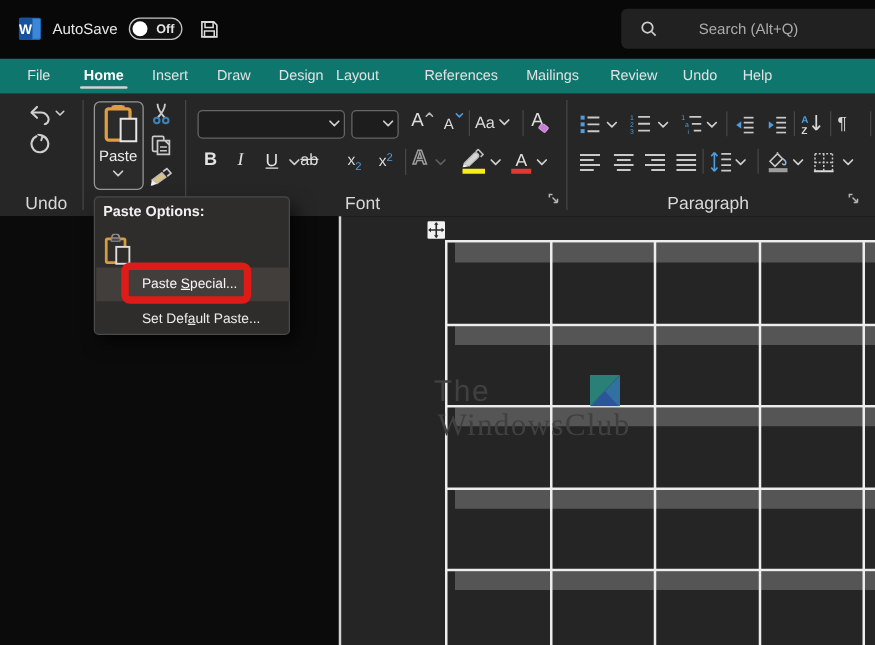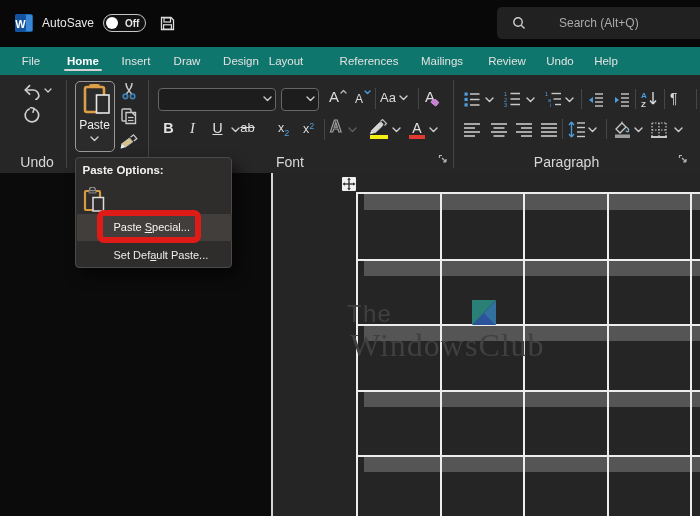--- a/index.html
+++ b/index.html
@@ -308,21 +308,21 @@
   <div class="abs" style="left:356px;top:216.5px;width:344px;height:2px;background:#ededed"></div>
   <div class="abs" style="left:356px;top:281.5px;width:344px;height:2px;background:#ededed"></div>
 
   <div class="abs" style="left:356px;top:19px;width:2px;height:324px;background:#ededed"></div>
   <div class="abs" style="left:439.5px;top:19px;width:2px;height:324px;background:#ededed"></div>
   <div class="abs" style="left:523px;top:19px;width:2px;height:324px;background:#ededed"></div>
   <div class="abs" style="left:606.5px;top:19px;width:2px;height:324px;background:#ededed"></div>
   <div class="abs" style="left:690px;top:19px;width:2px;height:324px;background:#ededed"></div>
 
   <div class="abs" style="left:347px;top:127px;font-family:Liberation Sans, sans-serif;font-size:24px;color:#404040;letter-spacing:1.3px">The</div>
-  <div class="abs" style="left:350px;top:154px;font-family:'Liberation Serif',serif;font-size:32px;color:#404040;letter-spacing:1px">WindowsClub</div>
+  <div class="abs" style="left:350px;top:154px;font-family:'Liberation Serif',serif;font-size:25px;color:#404040;letter-spacing:1px">WindowsClub</div>
 
   <svg class="abs" style="left:472px;top:127px" width="24" height="25" viewBox="0 0 24 25">
     <polygon points="0,0 24,0 0,25" fill="#2a7f76"></polygon>
     <polygon points="24,0 24,25 0,25" fill="#31709f"></polygon>
     <polygon points="1,25 12,13 23,25" fill="#2c549b"></polygon>
   </svg>
 
   <div class="abs" style="left:342px;top:4px;width:14px;height:14px;background:#f2f2f2;border-radius:1px">
     <svg width="14" height="14" viewBox="0 0 14 14">
       <g stroke="#2b2b2b" stroke-width="1.3">

